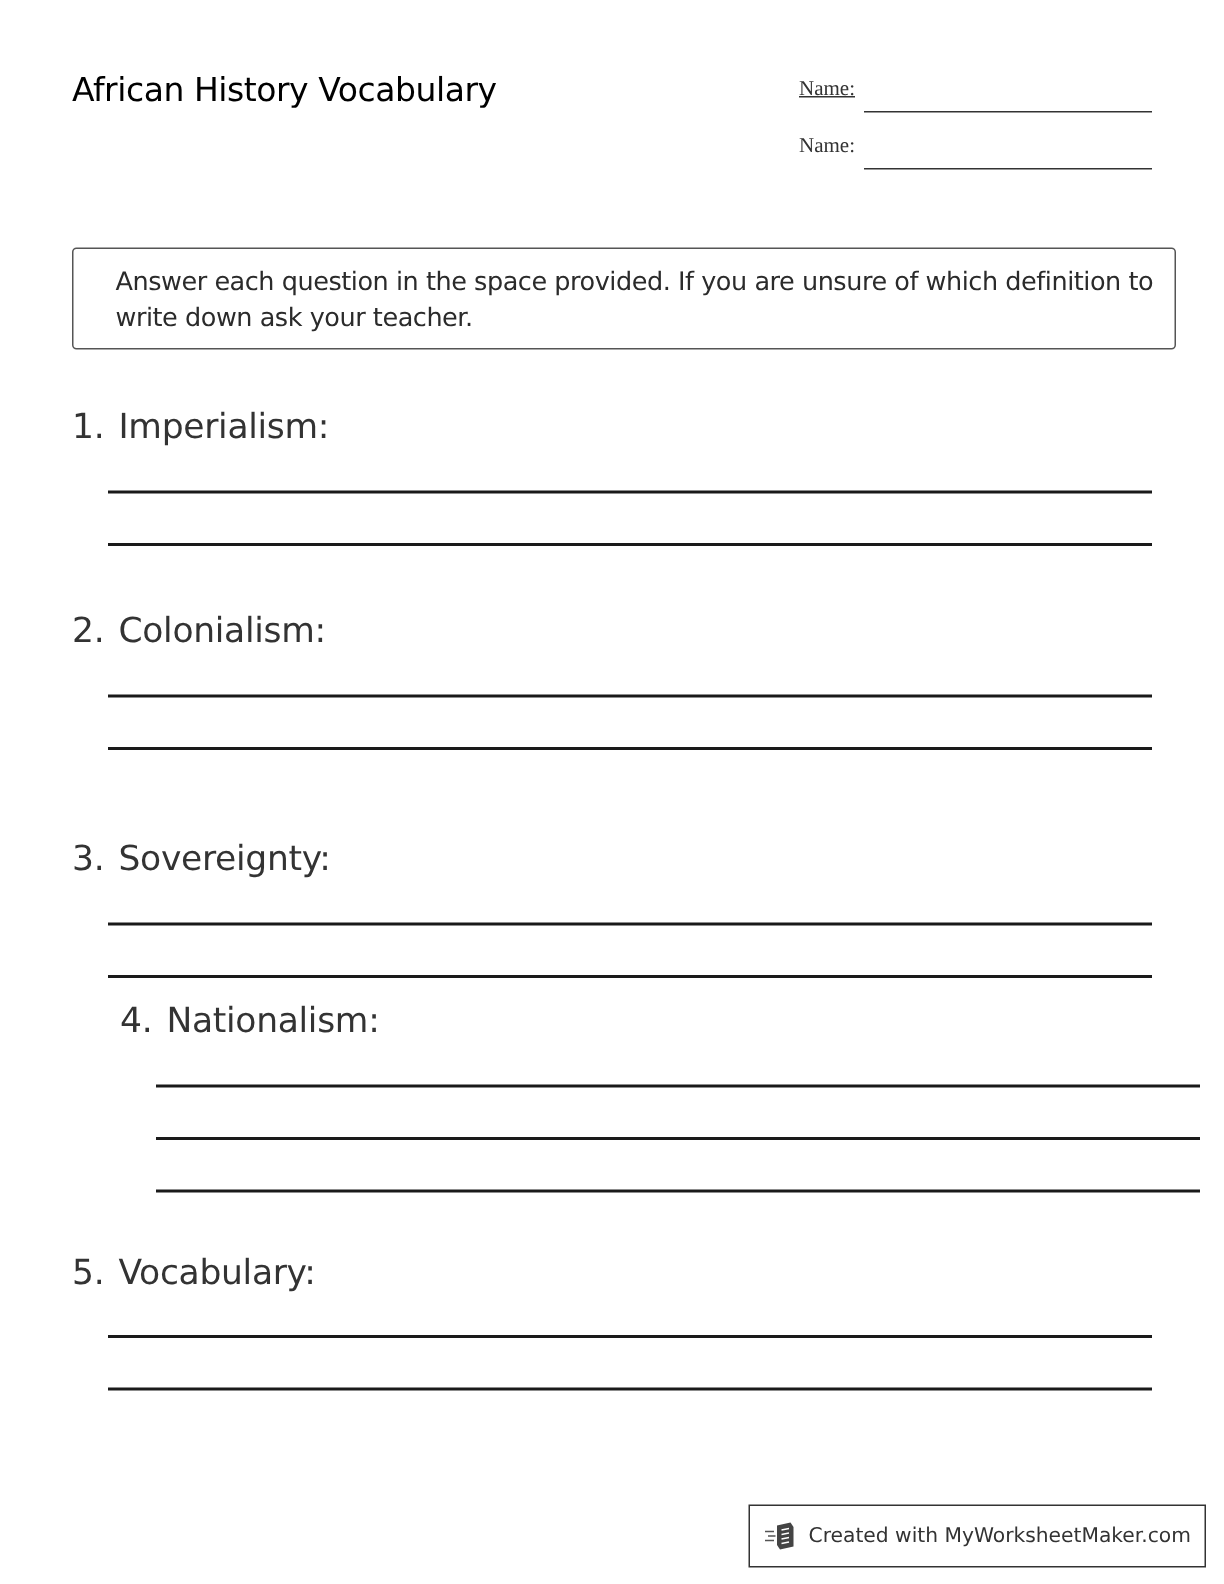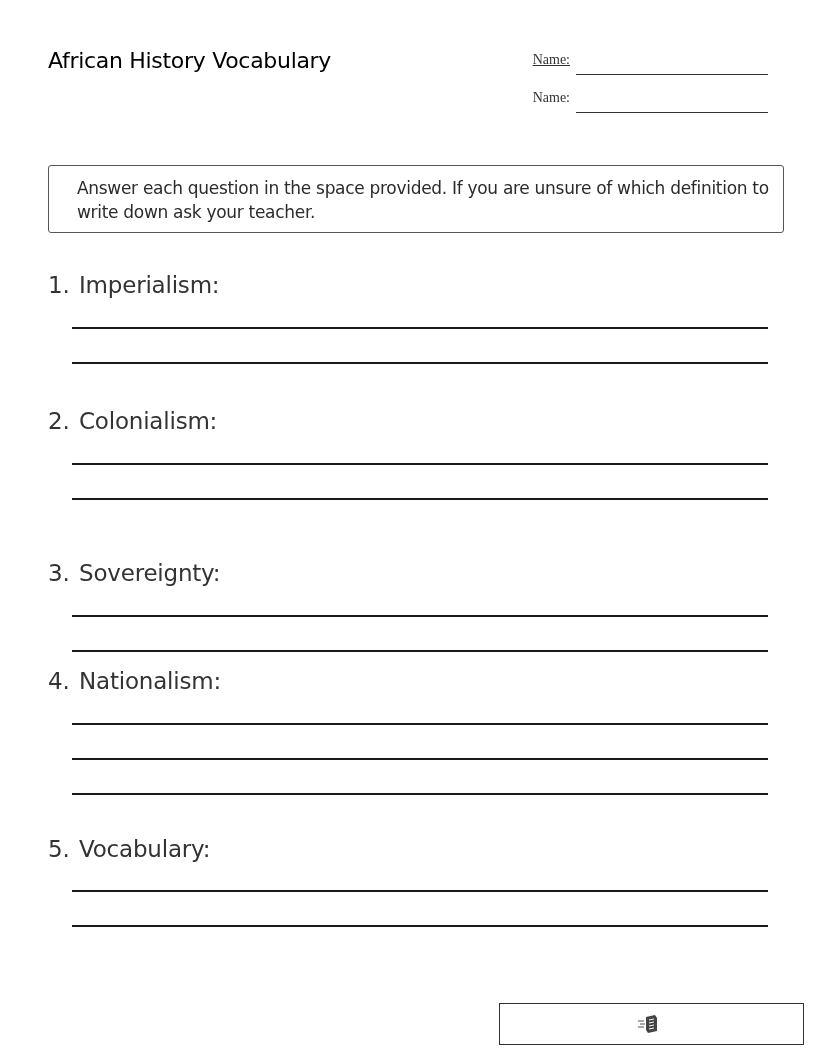--- a/index.html
+++ b/index.html
@@ -49,34 +49,35 @@
   <div class="answer-line" style="top:55px;"></div>
   <div class="answer-line" style="top:90px;"></div>
 </div>
 
 <div class="question" style="top:520px;margin-top:40px;">
   <div class="q-label"><span class="q-num">3.</span><span>Sovereignty:</span></div>
   <div class="answer-line" style="top:55px;"></div>
   <div class="answer-line" style="top:90px;"></div>
 </div>
 
-<div class="question" style="top:668px;">
+<div class="question" style="top:668px;margin-left:32px;">
   <div class="q-label"><span class="q-num">4.</span><span>Nationalism:</span></div>
   <div class="answer-line" style="top:55px;"></div>
   <div class="answer-line" style="top:90px;"></div>
   <div class="answer-line" style="top:125px;"></div>
 </div>
 
 <div class="question" style="top:836px;">
   <div class="q-label"><span class="q-num">5.</span><span>Vocabulary:</span></div>
   <div class="answer-line" style="top:54px;"></div>
   <div class="answer-line" style="top:89px;"></div>
 </div>
 
 <div class="footer">
   <svg width="24" height="20" viewBox="0 0 24 20">
     <line x1="1" y1="7" x2="7" y2="7" stroke="#555" stroke-width="1"></line>
     <line x1="3" y1="10" x2="8" y2="10" stroke="#555" stroke-width="1"></line>
     <line x1="1" y1="13" x2="7" y2="13" stroke="#555" stroke-width="1"></line>
     <path d="M9 3 L18 1 L20 4 L20 17 L11 19 L9 16 Z" fill="#444"></path>
     <path d="M12 6 L17 5 M12 9 L17 8 M12 12 L17 11 M12 15 L17 14" stroke="#fff" stroke-width="1"></path>
   </svg>
+  <span>Created with MyWorksheetMaker.com</span>
 </div>
 
 </body></html>

